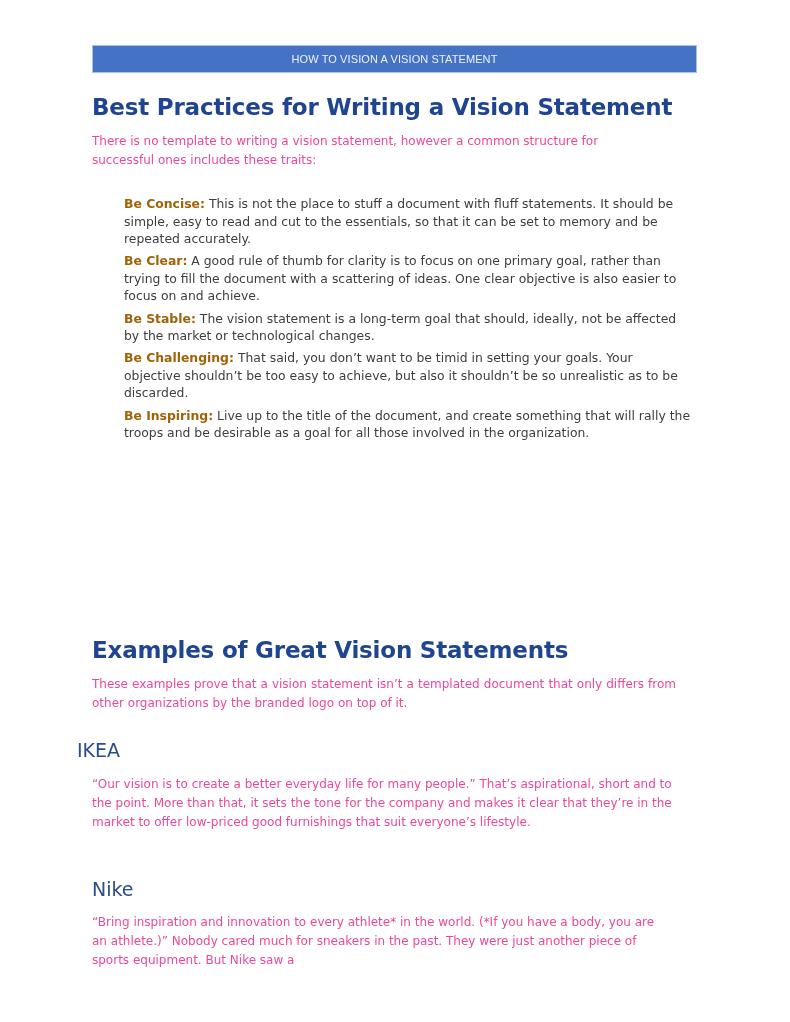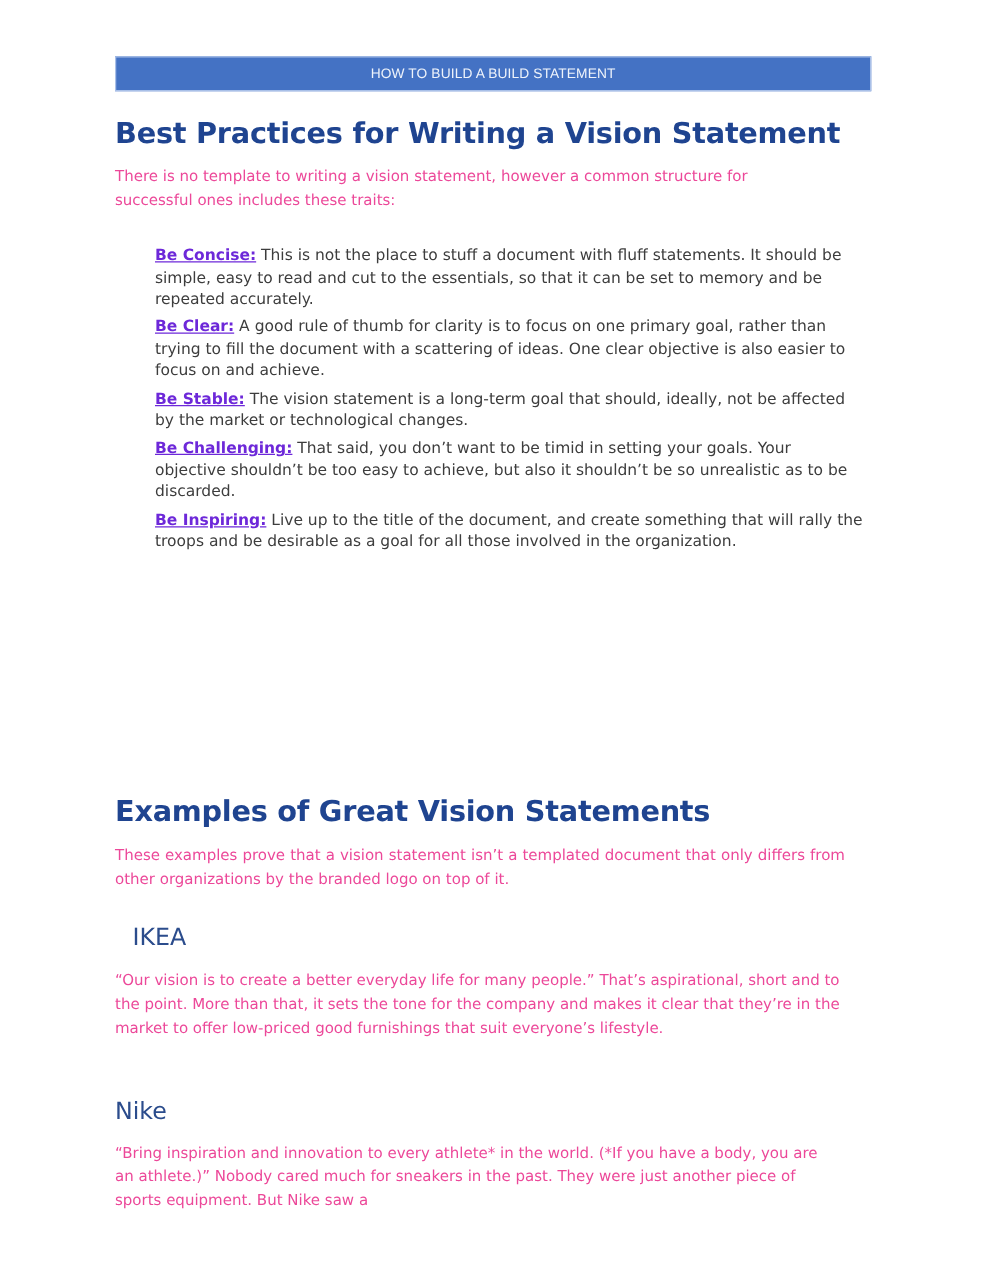--- a/index.html
+++ b/index.html
@@ -4,45 +4,45 @@
   <style>
     html, body { margin: 0; padding: 0; background: #ffffff; }
     body { width: 790px; height: 1022px; position: relative; overflow: hidden; font-family: "DejaVu Sans", sans-serif; color: #3a3a3a; }
     .banner { position: absolute; left: 92px; top: 45px; width: 605px; height: 28px; background: #4472c4; border: 1px solid #a9c0e8; box-sizing: border-box; display: flex; align-items: center; justify-content: center; }
     .banner span { color: #eef3fb; font-family: "Liberation Sans", sans-serif; font-size: 11px; letter-spacing: 0.1px; }
     h1 { position: absolute; margin: 0; font-family: "DejaVu Sans", sans-serif; font-weight: bold; color: #1f4490; font-size: 23px; letter-spacing: -0.2px; }
     h2 { position: absolute; margin: 0; font-family: "DejaVu Sans", sans-serif; font-weight: normal; color: #2b4c8c; font-size: 19px; }
     .para { position: absolute; left: 92px; width: 600px; font-size: 12px; line-height: 19px; color: #ec4899; }
     .traits { position: absolute; left: 124px; top: 195px; width: 568px; }
     .trait { font-size: 12.4px; line-height: 17.6px; color: #3d3d3d; margin-bottom: 4.5px; }
-    .trait b { color: #6d28d9; text-decoration: underline; }
+    .trait b { color: #a16207; }
     .justify { text-align: justify; text-align-last: left; }
   </style>
 </head>
 <body>
 
 <div class="banner">
-  <span>HOW TO BUILD A BUILD STATEMENT</span>
+  <span>HOW TO VISION A VISION STATEMENT</span>
 </div>
 
 <h1 style="left:92px; top:94px;">Best Practices for Writing a Vision Statement</h1>
 
 <div class="para" style="top:132px; width:570px;">There is no template to writing a vision statement, however a common structure for successful ones includes these traits:</div>
 
 <div class="traits">
   <div class="trait"><b>Be Concise:</b> <span>This is not the place to stuff a document with fluff statements. It should be simple, easy to read and cut to the essentials, so that it can be set to memory and be repeated accurately.</span></div>
   <div class="trait"><b>Be Clear:</b> <span>A good rule of thumb for clarity is to focus on one primary goal, rather than trying to fill the document with a scattering of ideas. One clear objective is also easier to focus on and achieve.</span></div>
   <div class="trait"><b>Be Stable:</b> <span>The vision statement is a long-term goal that should, ideally, not be affected by the market or technological changes.</span></div>
   <div class="trait"><b>Be Challenging:</b> <span>That said, you don’t want to be timid in setting your goals. Your objective shouldn’t be too easy to achieve, but also it shouldn’t be so unrealistic as to be discarded.</span></div>
   <div class="trait"><b>Be Inspiring:</b> <span>Live up to the title of the document, and create something that will rally the troops and be desirable as a goal for all those involved in the organization.</span></div>
 </div>
 
 <h1 style="left:92px; top:637px;">Examples of Great Vision Statements</h1>
 
 <div class="para justify" style="top:675px; width:584px;">These examples prove that a vision statement isn’t a templated document that only differs from other organizations by the branded logo on top of it.</div>
 
-<h2 style="left:106px; top:739px;">IKEA</h2>
+<h2 style="left:77px; top:739px;">IKEA</h2>
 
 <div class="para" style="top:775px; width:600px;">“Our vision is to create a better everyday life for many people.” That’s aspirational, short and to the point. More than that, it sets the tone for the company and makes it clear that they’re in the market to offer low-priced good furnishings that suit everyone’s lifestyle.</div>
 
 <h2 style="left:92px; top:878px;">Nike</h2>
 
 <div class="para" style="top:913px; width:575px;">“Bring inspiration and innovation to every athlete* in the world. (*If you have a body, you are an athlete.)” Nobody cared much for sneakers in the past. They were just another piece of sports equipment. But Nike saw a</div>
 
 </body></html>

